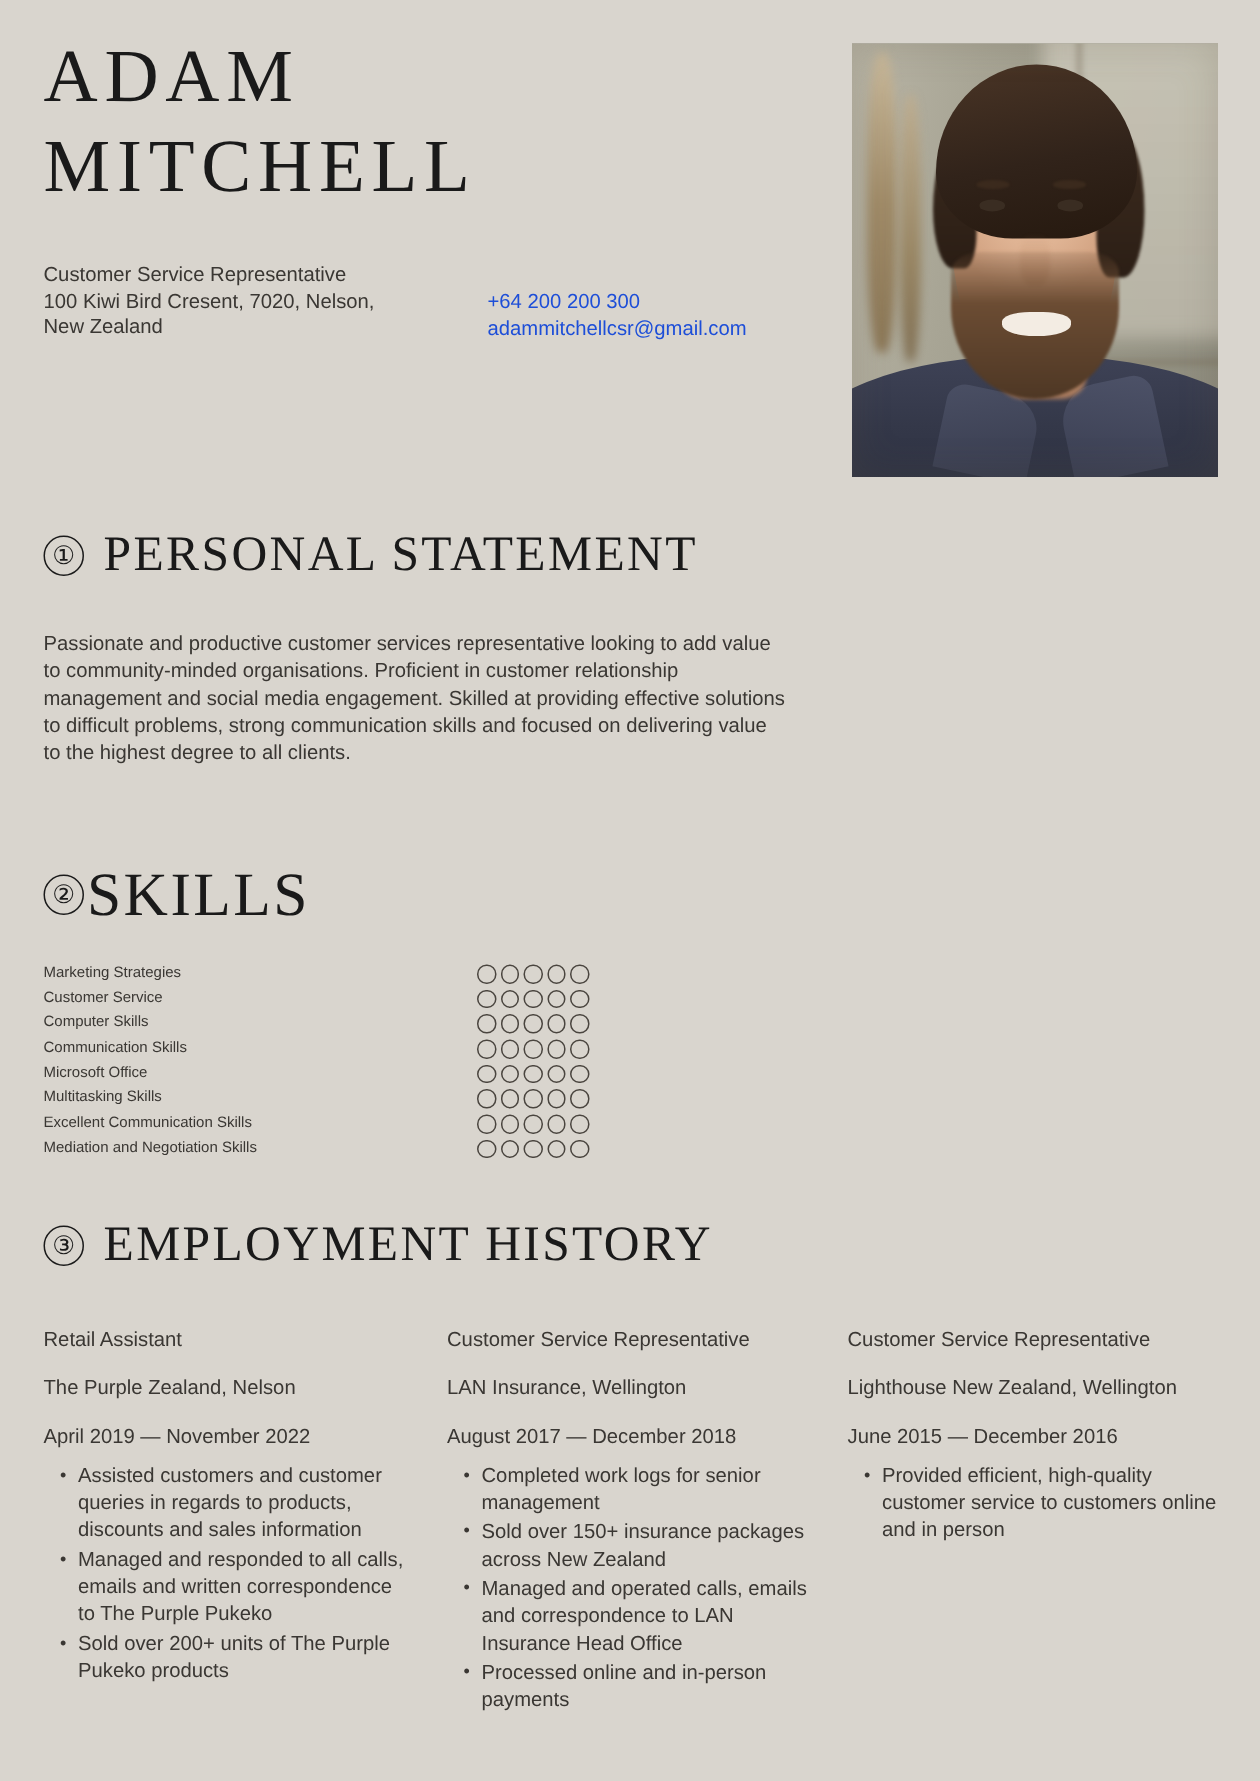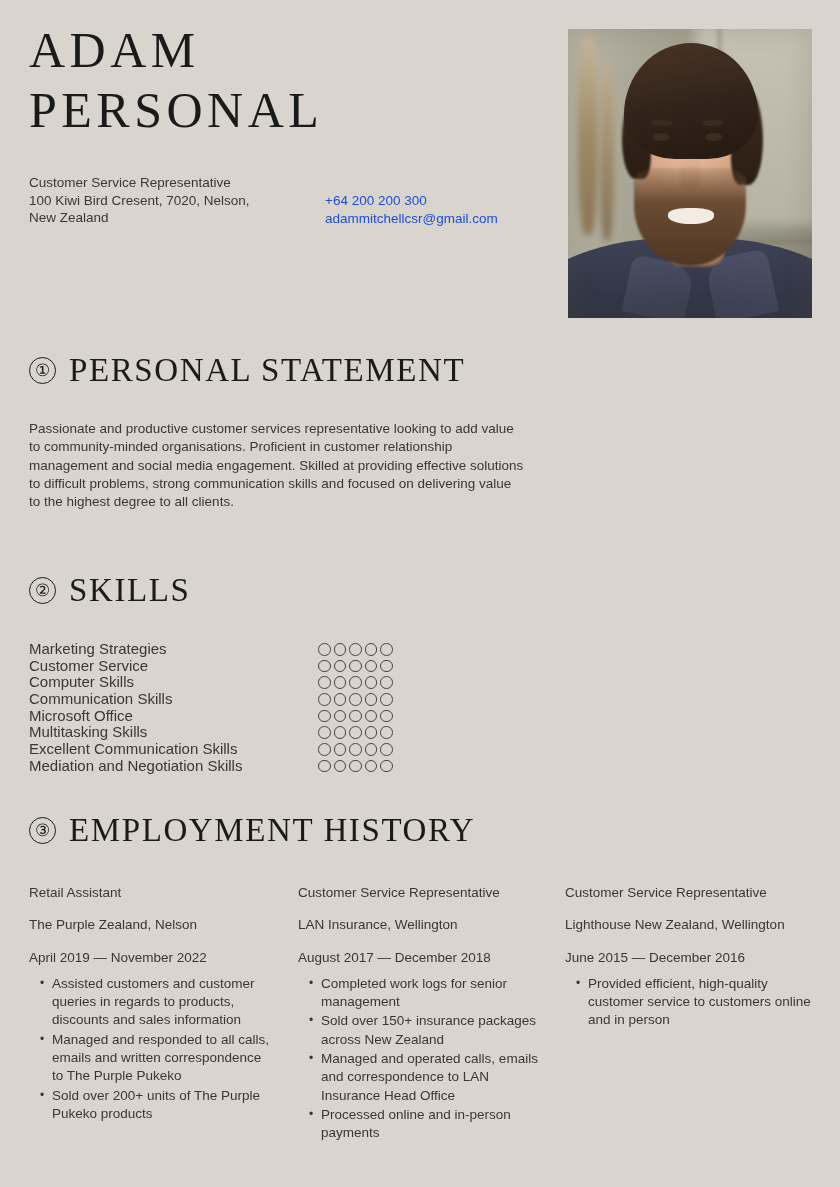--- a/index.html
+++ b/index.html
@@ -243,21 +243,21 @@
   }
 
   
   #head-personal { left: 29px; top: 352px; }
   #head-personal .sec-num { width: 27px; height: 27px; font-size: 17px; }
   #head-personal .sec-title { font-size: 33px; letter-spacing: 1.6px; margin-left: 13px; }
 
   
   #head-skills { left: 29px; top: 572px; }
   #head-skills .sec-num { width: 27px; height: 27px; font-size: 17px; }
-  #head-skills .sec-title { font-size: 33px; letter-spacing: 1.6px; margin-left: 13px; }
+  #head-skills .sec-title { font-size: 41px; letter-spacing: 1.6px; margin-left: 2px; }
 
   
   #head-employment { left: 29px; top: 812px; }
   #head-employment .sec-num { width: 27px; height: 27px; font-size: 17px; }
   #head-employment .sec-title { font-size: 33px; letter-spacing: 1.6px; margin-left: 13px; }
 
   
   .statement {
     position: absolute;
     left: 29px;
@@ -274,21 +274,21 @@
     left: 29px;
     top: 641px;
     width: 370px;
   }
   .skill-row {
     display: flex;
     align-items: center;
     height: 16.7px;
   }
   .skill-label {
-    font-size: 15px;
+    font-size: 10px;
     line-height: 16.7px;
     color: #3a3733;
     white-space: nowrap;
   }
   .skill-dots {
     position: absolute;
     left: 289px;
     display: flex;
     gap: 3px;
   }
@@ -336,21 +336,21 @@
     color: #3a3733;
   }
 </style>
 </head>
 <body>
 
 <div class="page">
 
   <div class="name-block">
     <div class="name-line">ADAM</div>
-    <div class="name-line">PERSONAL</div>
+    <div class="name-line">MITCHELL</div>
   </div>
 
   <div class="contact-left">
     <div>Customer Service Representative</div>
     <div>100 Kiwi Bird Cresent, 7020, Nelson,</div>
     <div>New Zealand</div>
   </div>
 
   <div class="contact-right">
     <div>+64 200 200 300</div>

